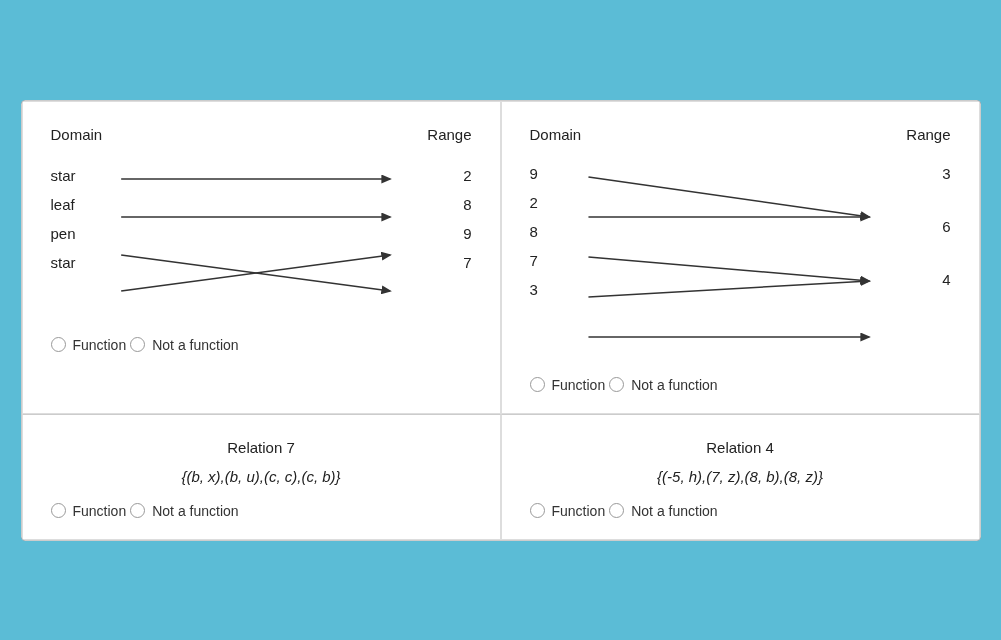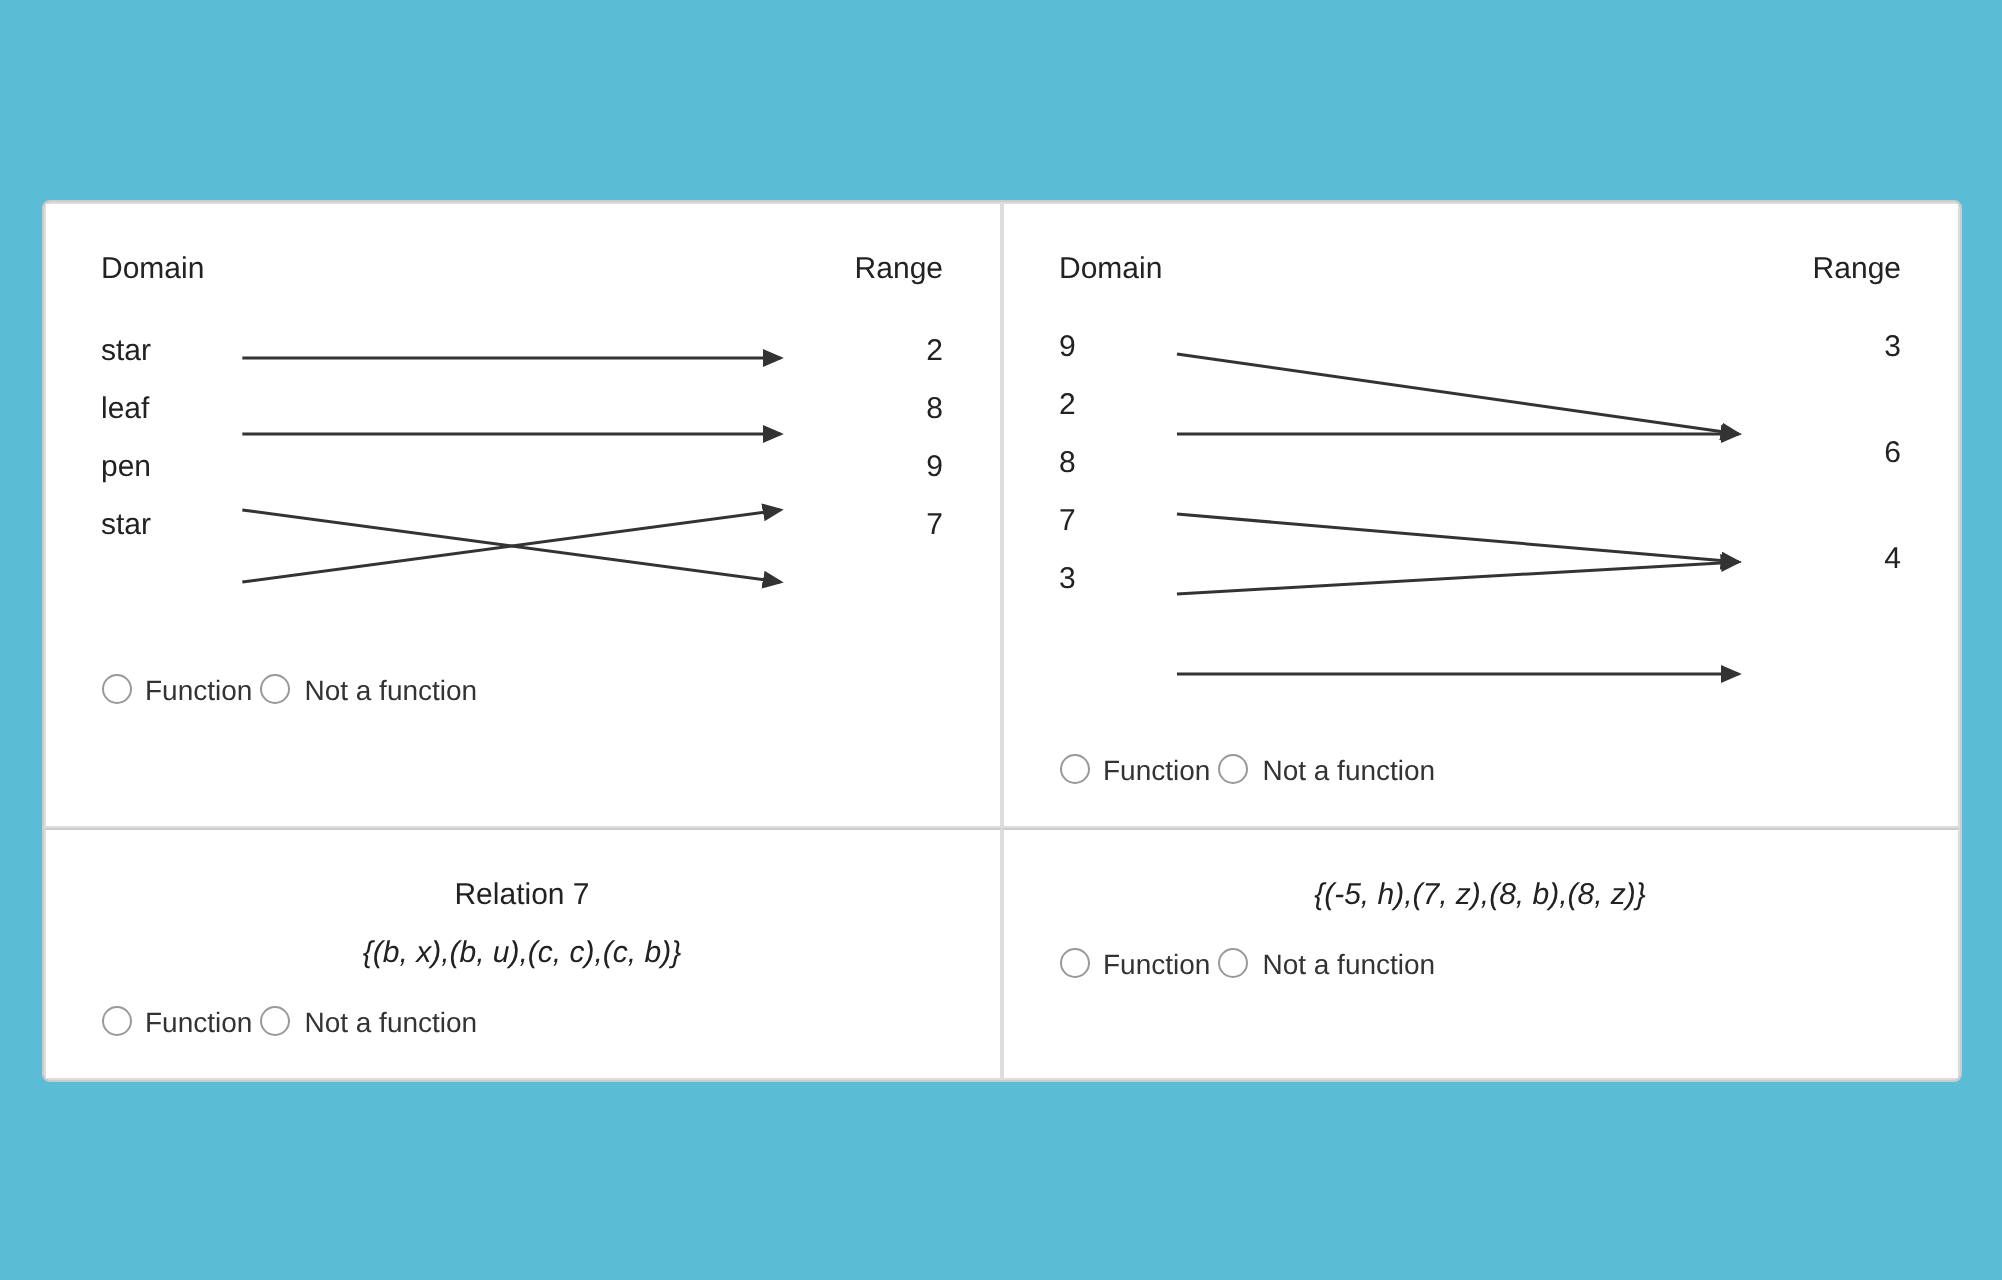--- a/index.html
+++ b/index.html
@@ -208,20 +208,21 @@
         <span>Function</span>
       </label>
       <label class="radio-option">
         <div class="radio-circle"></div>
         <span>Not a function</span>
       </label>
     </div>
   </div>
 
   <div class="quadrant" style="border-top: 1px solid #ccc;">
+    <div class="relation-title">Relation 4</div>
     <div class="relation-expr">{(-5, h),(7, z),(8, b),(8, z)}</div>
     <div class="radio-options">
       <label class="radio-option">
         <div class="radio-circle"></div>
         <span>Function</span>
       </label>
       <label class="radio-option">
         <div class="radio-circle"></div>
         <span>Not a function</span>
       </label>

